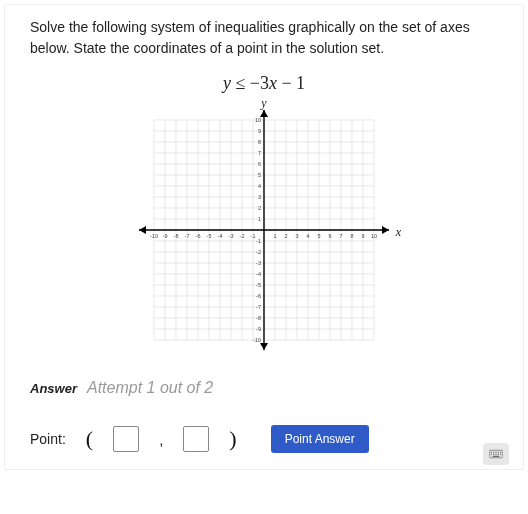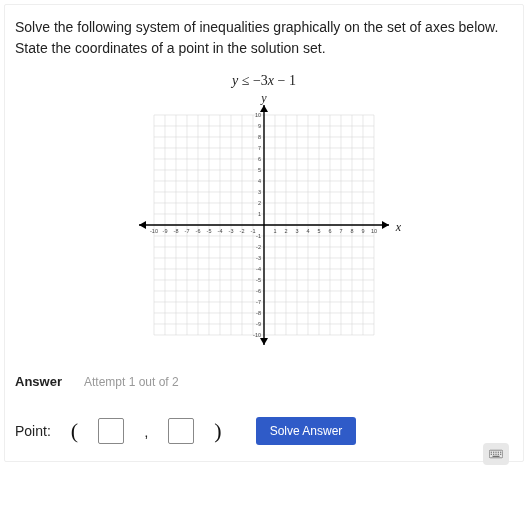--- a/index.html
+++ b/index.html
@@ -8,35 +8,35 @@
     font-family: Arial, Helvetica, sans-serif;
     font-size: 14px;
     background: #fff;
     color: #222;
     width: 528px;
   }
   .card {
     margin: 4px;
     border: 1px solid #eee;
     border-radius: 2px;
-    padding: 12px 10px 16px;
+    padding: 12px 25px 16px;
     background: #fff;
     position: relative;
   }
   .prompt { line-height: 1.5; margin-bottom: 12px; }
-  .ineqs { text-align: center; font-family: "Times New Roman", serif; font-size: 14px; }
+  .ineqs { text-align: center; font-family: "Times New Roman", serif; font-size: 18px; }
   .ineq { margin: 14px 0; }
   .ineq .var { font-style: italic; }
   .chart-wrap { display: flex; justify-content: center; margin: 16px 0 26px; }
   .chart { position: relative; }
   .axis-label-y { position:absolute; top:-14px; left:50%; transform:translateX(-50%); font-style: italic; font-family: "Times New Roman", serif; font-size: 12px;}
   .axis-label-x { position:absolute; right:-12px; top:50%; transform:translateY(-50%); font-style: italic; font-family:"Times New Roman", serif; font-size:12px;}
-  .answer-row { display:flex; align-items:center; gap:22px; margin-top: 18px;}
+  .answer-row { display:flex; align-items:center; gap:10px; margin-top: 18px; font-style: italic;}
   .answer-label { font-weight: bold; font-size: 13px;}
-  .attempt { color:#999; font-size:12px;}
+  .attempt { color:#999; font-size:16px;}
   .point-row { display:flex; align-items:center; gap:20px; margin-top: 28px;}
   .point-label { font-size:14px;}
   .paren { font-size: 22px; font-family:"Times New Roman",serif; color:#111;}
   .pinput { width:26px; height:26px; border:1px solid #888; border-radius:2px; text-align:center; font-size:13px;}
   .comma { font-size:15px;}
   .submit-btn {
     background:#2f5bc8; color:#fff; border:none; border-radius:3px;
     padding:7px 14px; font-size:12px; cursor:pointer; margin-left:14px;
   }
   .kbd-btn {
@@ -180,16 +180,16 @@
     </svg>
   </button>
 
   <div class="point-row">
     <span class="point-label">Point:</span>
     <span class="paren">(</span>
     <input class="pinput" value="" style="">
     <span class="comma">,</span>
     <input class="pinput" value="" style="">
     <span class="paren">)</span>
-    <button class="submit-btn">Solve Answer</button>
+    <button class="submit-btn">Point Answer</button>
   </div>
 
 </div>
 
 </body></html>

